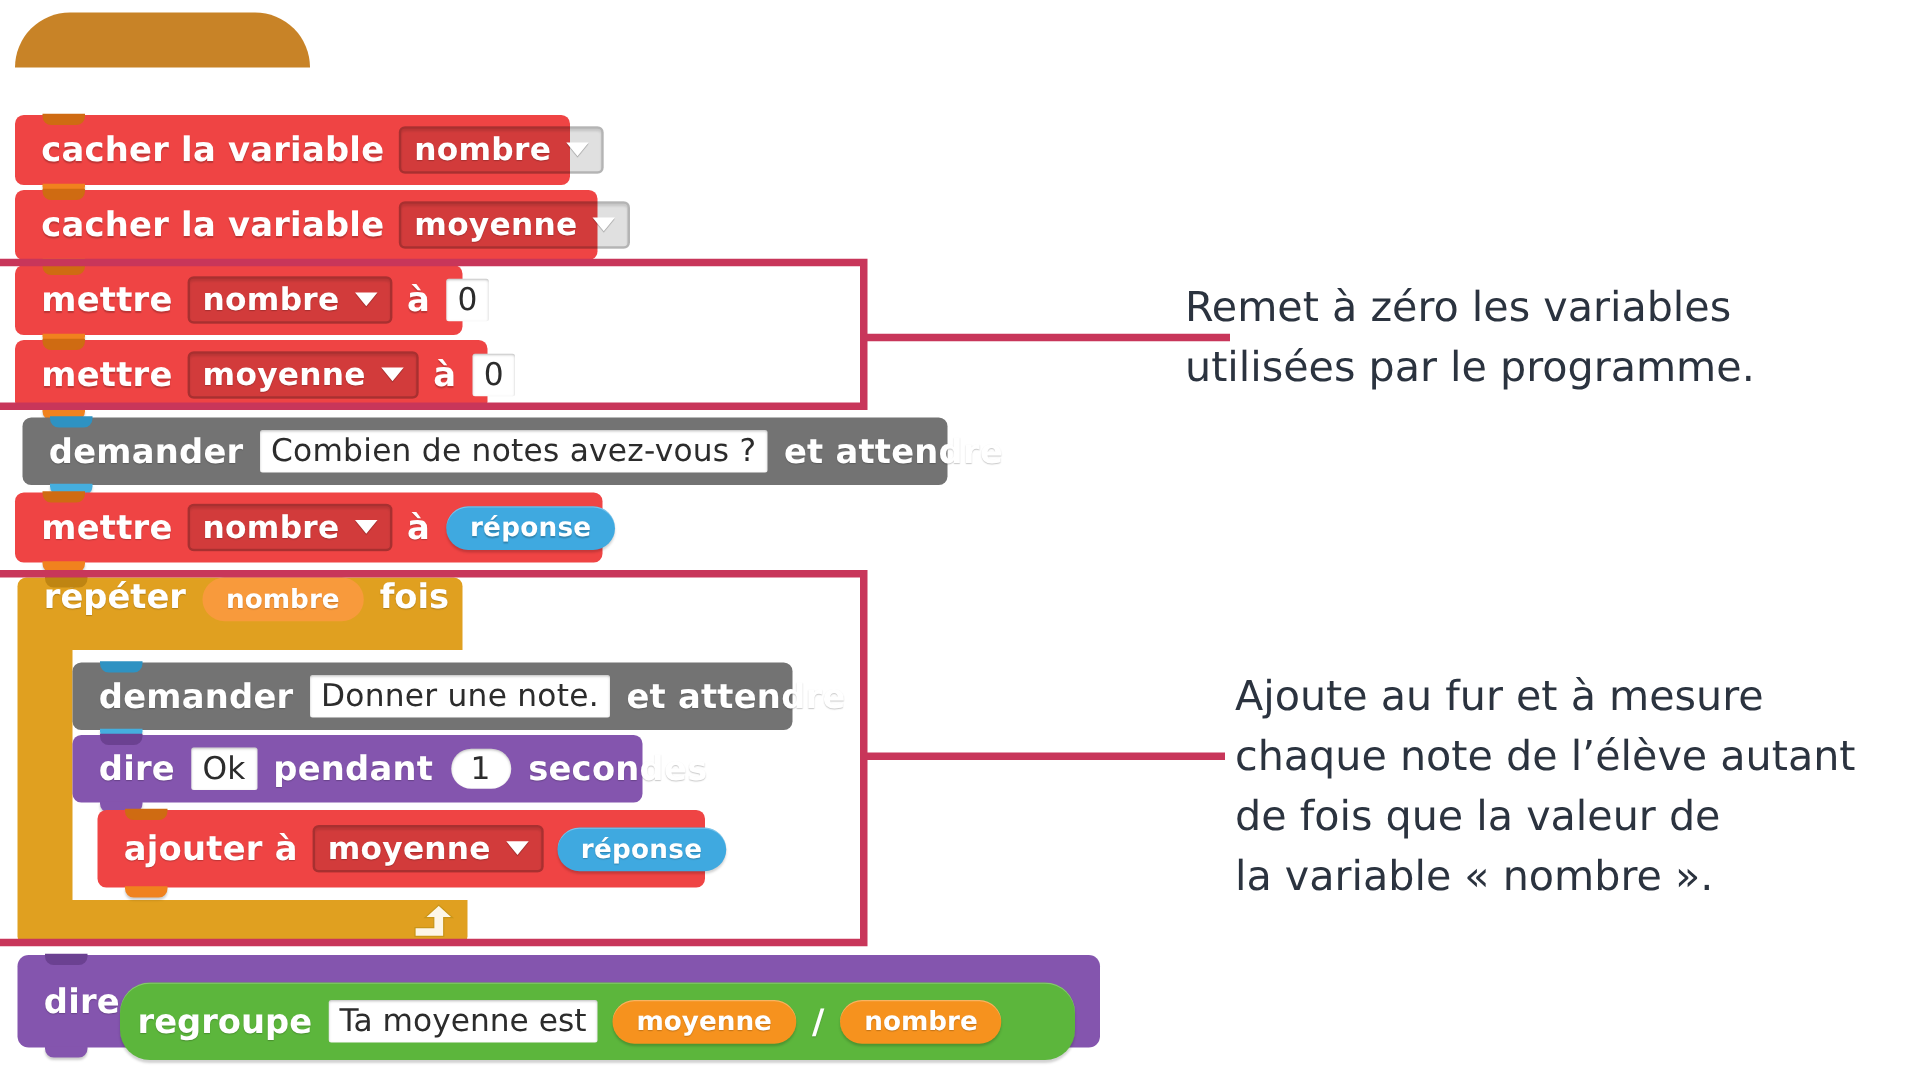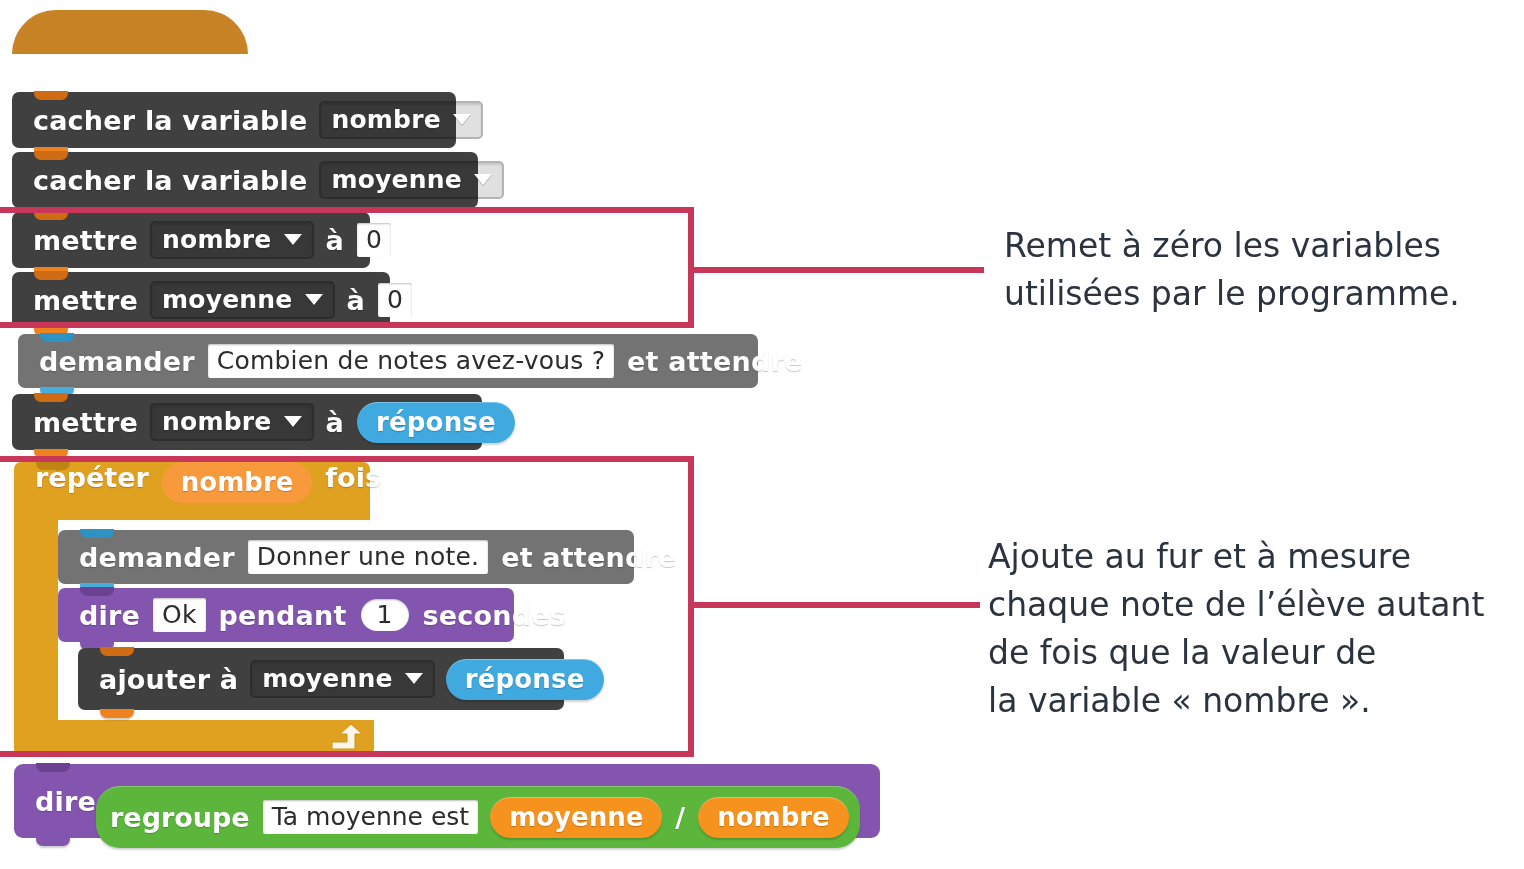--- a/index.html
+++ b/index.html
@@ -36,21 +36,21 @@
     width:34px;height:9px;
     left:22px;
   }
   .notch-top{top:-1px;border-radius:0 0 7px 7px;}
   .notch-bot{bottom:-8px;border-radius:0 0 7px 7px;}
 
   
   .c-events{background:#c88327;}
   .c-events .notch-bot{background:#c88327;box-shadow:0 2px 2px rgba(0,0,0,.18);}
 
-  .c-data{background:#404040;}
+  .c-data{background:#ef4444;}
   .c-data .notch-top{background:#cf6b12;}
   .c-data .notch-bot{background:#f0821e;box-shadow:0 2px 2px rgba(0,0,0,.2);}
 
   .c-sensing{background:#737373;}
   .c-sensing .notch-top{background:#2e92c2;}
   .c-sensing .notch-bot{background:#45aede;box-shadow:0 2px 2px rgba(0,0,0,.2);}
 
   .c-looks{background:#8455ae;}
   .c-looks .notch-top{background:#6b4191;}
   .c-looks .notch-bot{background:#8455ae;box-shadow:0 2px 2px rgba(0,0,0,.2);}
@@ -104,21 +104,21 @@
     margin:0 7px;
     text-shadow:none;
     box-shadow:inset 0 1px 2px rgba(0,0,0,.25);
   }
   .reporter{
     display:inline-flex;align-items:center;justify-content:center;
     border-radius:22px;
     padding:5px 19px 6px 19px;
     margin:0 6px;
     font-weight:bold;
-    font-size:26px;
+    font-size:21px;
     color:#ffffff;
   }
   .r-data{background:#f6921e;box-shadow:inset 0 1px 0 rgba(255,255,255,.30),0 2px 2px rgba(0,0,0,.18);}
   .r-sensing{background:#3fa9e0;box-shadow:inset 0 1px 0 rgba(255,255,255,.30),0 2px 2px rgba(0,0,0,.18);}
 
   
   .r-in-ctrl{background:#f89a3c;}
 
   
   .cblock-top{
@@ -286,21 +286,21 @@
   <div class="join" style="left:96px;top:786px;width:764px;height:62px;">
     <span class="lbl">regroupe</span>
     <span class="textinput">Ta moyenne est</span>
     <span class="reporter r-data">moyenne</span>
     <span class="lbl">/</span>
     <span class="reporter r-data">nombre</span>
   </div>
 
   <div class="callout-box" style="left:-6px;top:207px;width:700px;height:121px;"></div>
   <div class="leader" style="left:692px;top:267px;width:292px;"></div>
-  <div class="annot" style="left:1004px;top:222px;width:520px;">Remet à zéro les variables
+  <div class="annot" style="left:948px;top:222px;width:520px;">Remet à zéro les variables
 utilisées par le programme.</div>
 
   <div class="callout-box" style="left:-6px;top:456px;width:700px;height:301px;"></div>
   <div class="leader" style="left:692px;top:602px;width:288px;"></div>
   <div class="annot" style="left:988px;top:533px;width:540px;">Ajoute au fur et à mesure
 chaque note de l’élève autant
 de fois que la valeur de
 la variable « nombre ».</div>
 
 </div>

